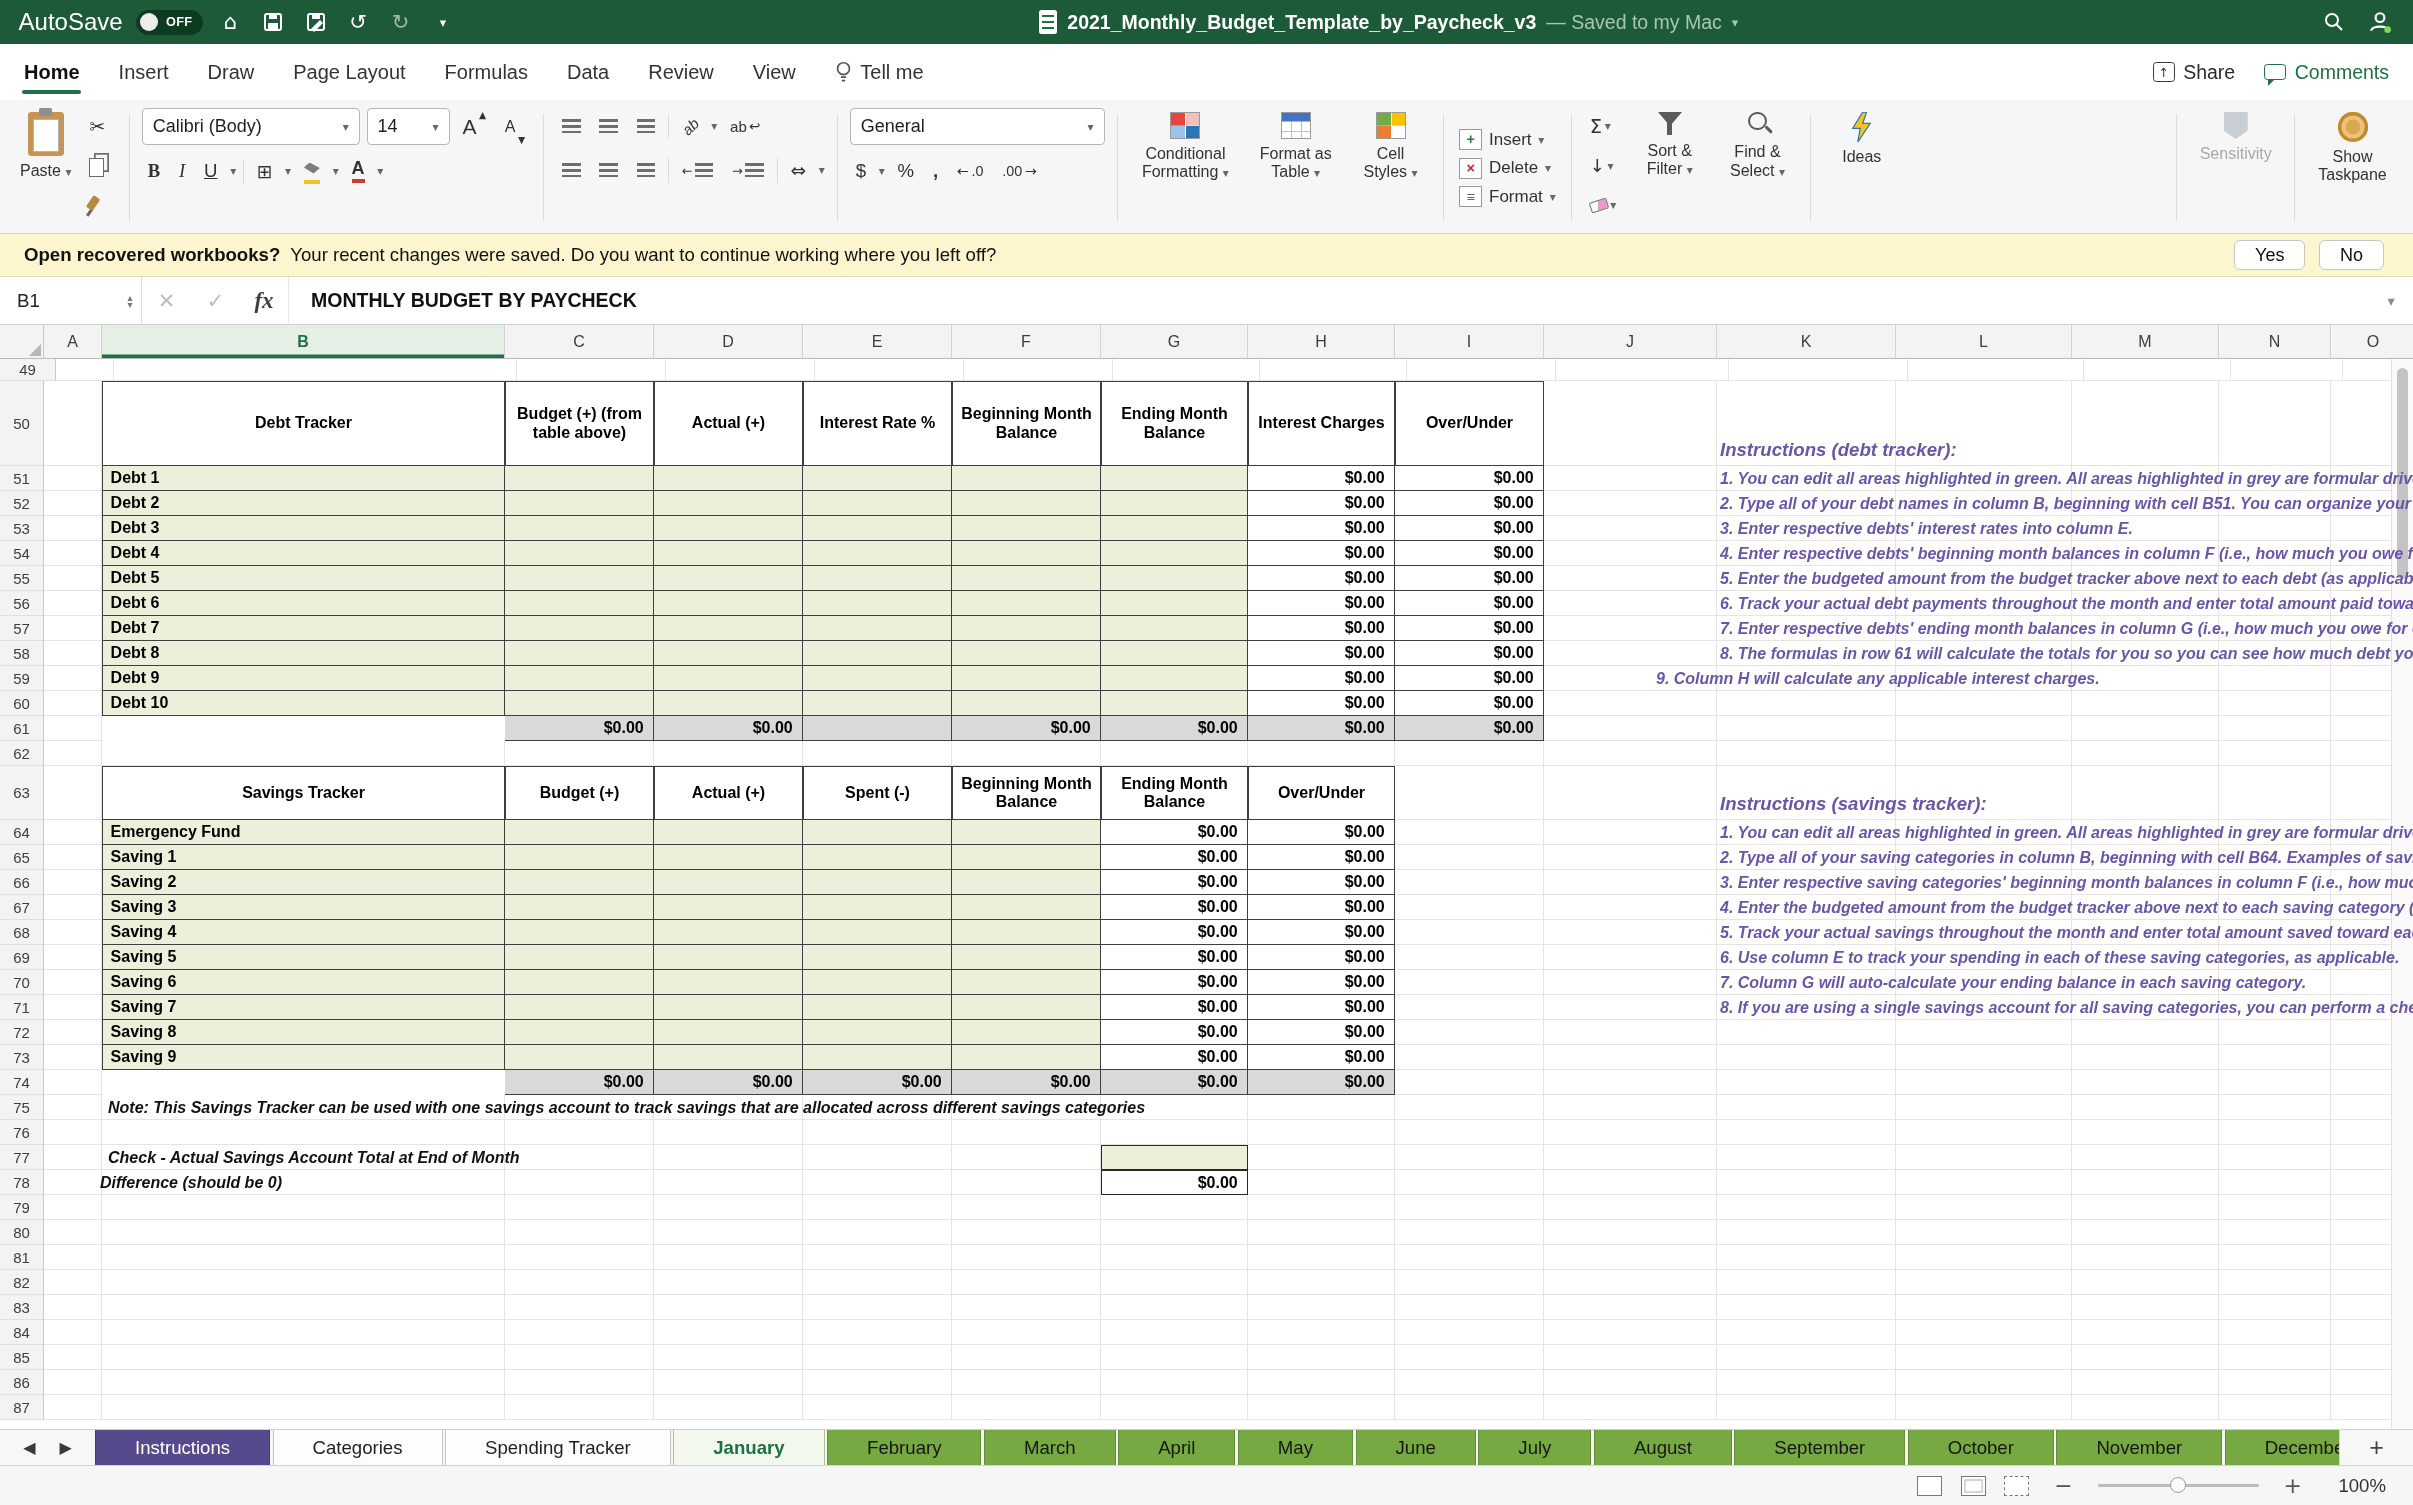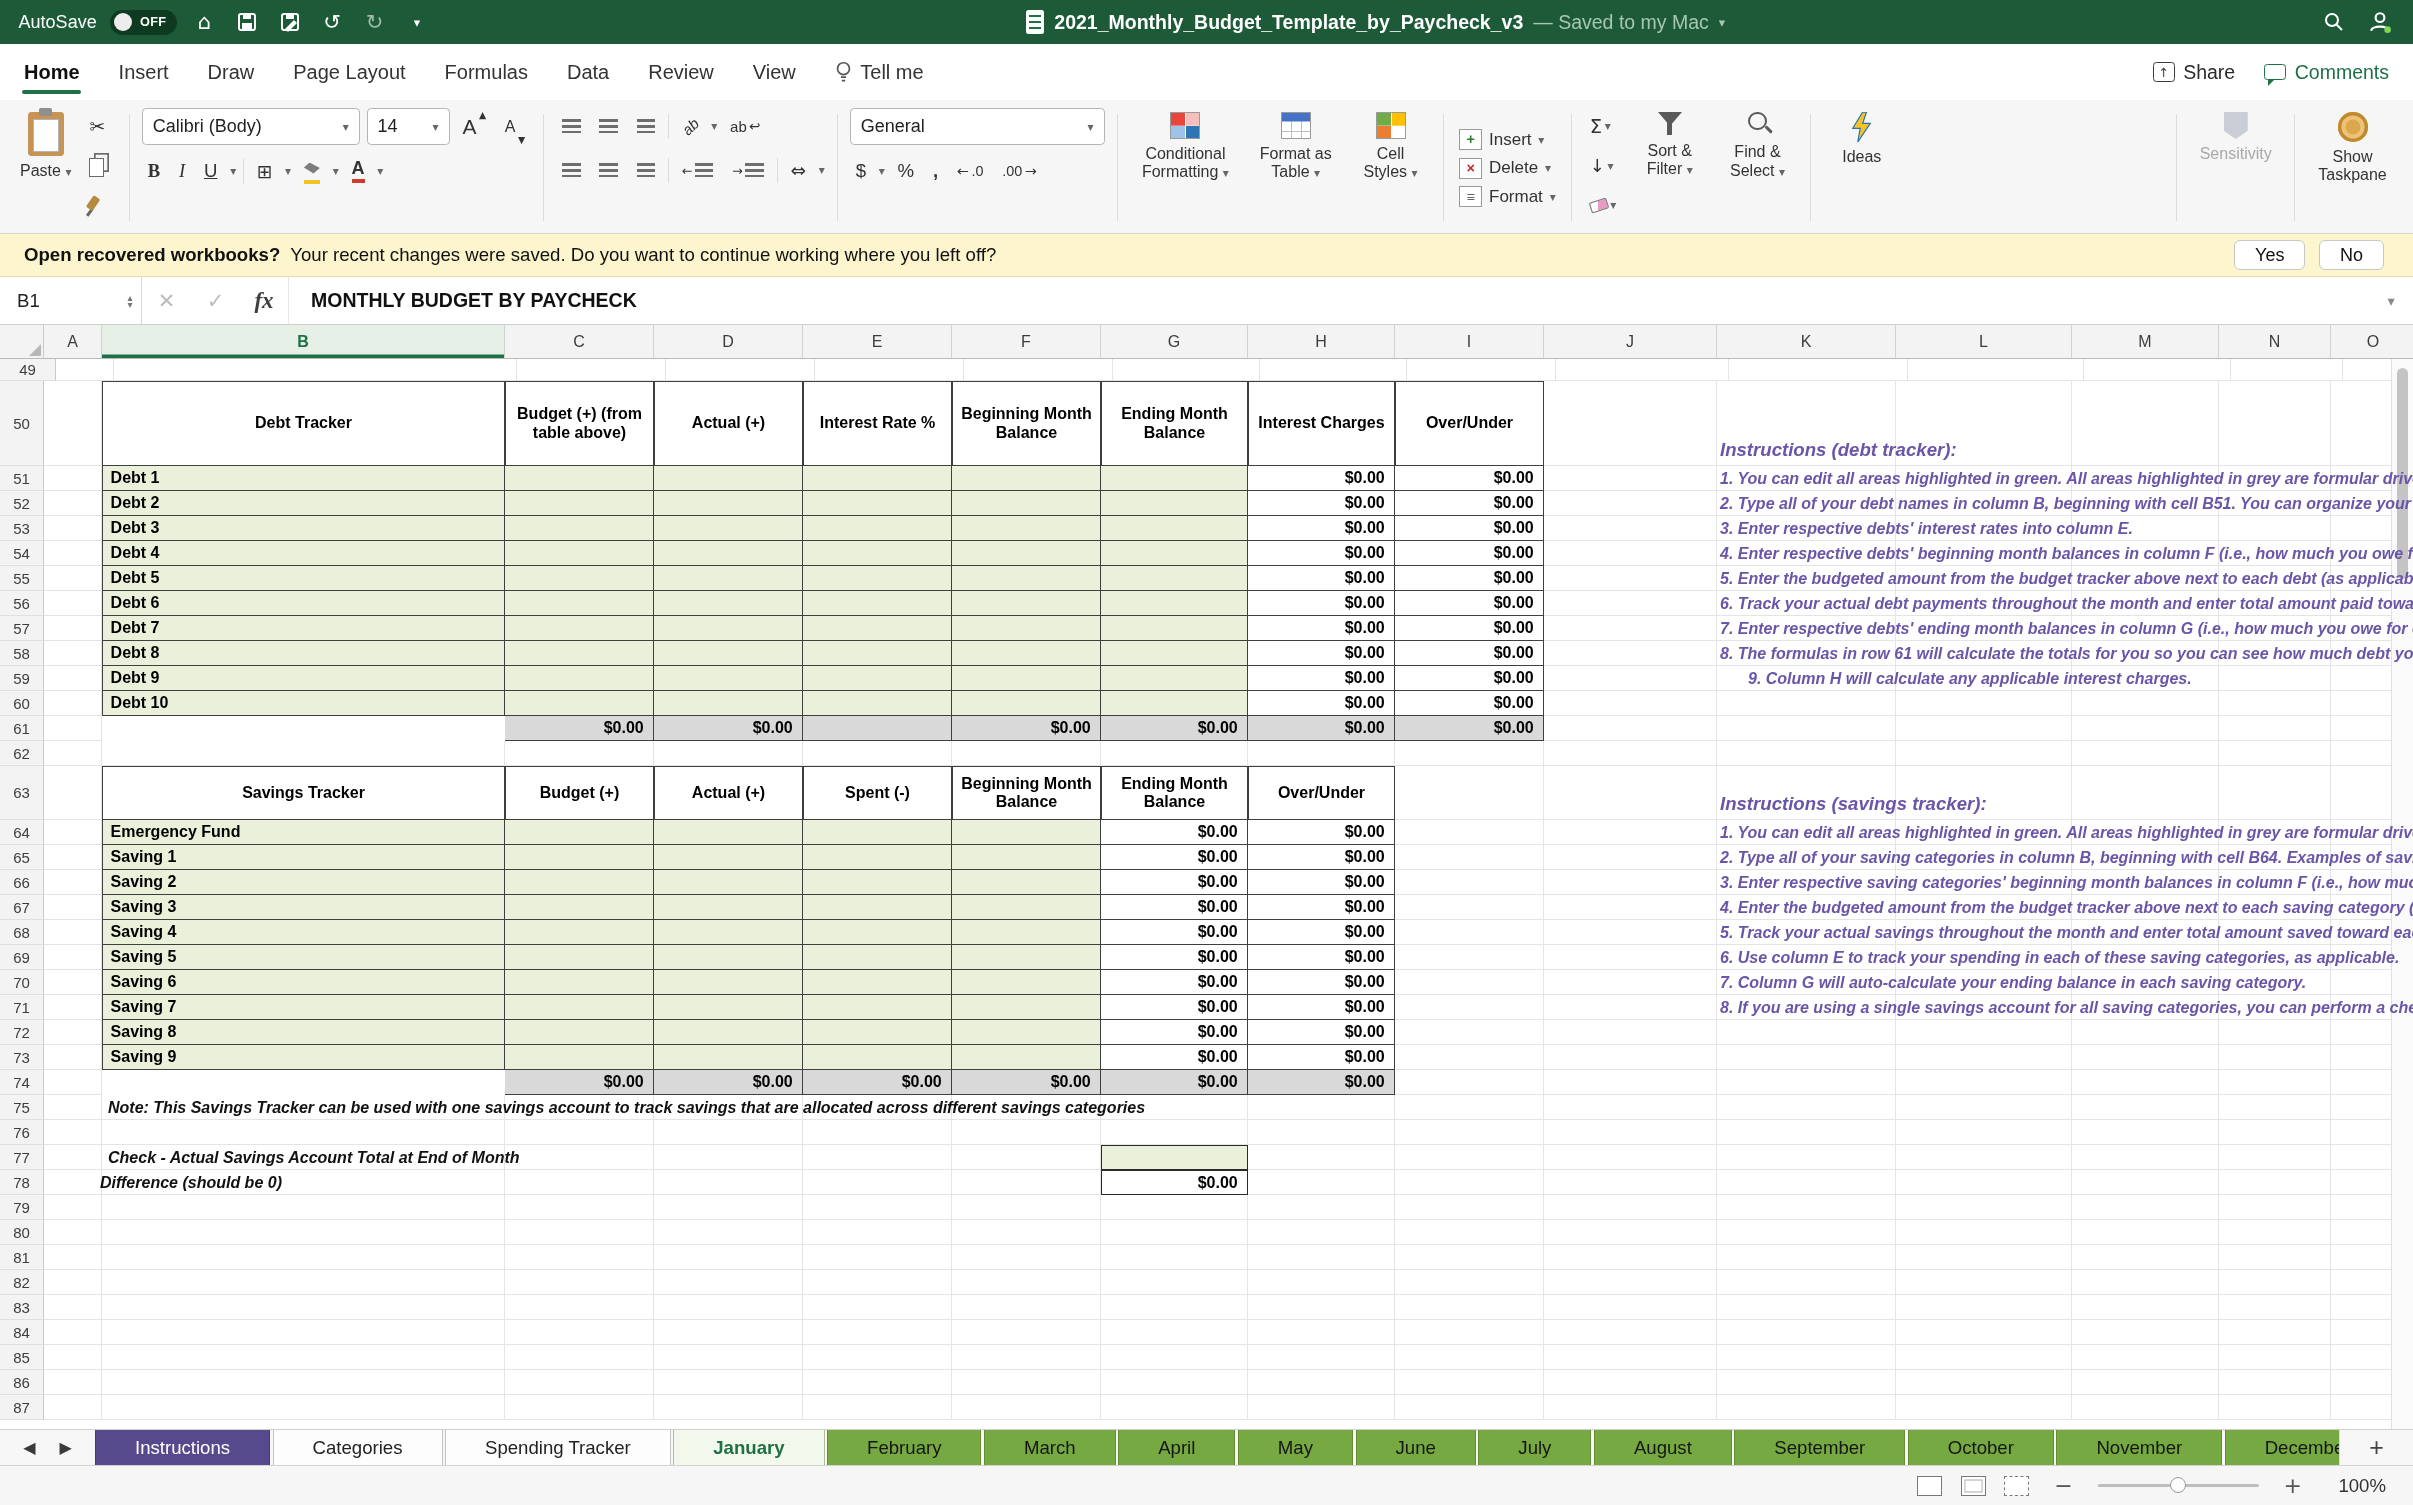--- a/index.html
+++ b/index.html
@@ -5,21 +5,21 @@
 *{margin:0;padding:0;box-sizing:border-box;}
 html,body{width:2413px;height:1505px;overflow:hidden;background:#fff;}
 body{font-family:"Liberation Sans","DejaVu Sans",sans-serif;color:#111;}
 .glyph{font-family:"DejaVu Sans",sans-serif;}
 button{font-family:inherit;background:none;border:none;cursor:default;}
 #app{width:2413px;height:1505px;display:flex;flex-direction:column;}
 
 
 #titlebar{height:44px;background:#1d5b38;display:flex;align-items:center;color:#fff;flex:none;padding:0 18.6px;gap:15px;}
 .tb-left{display:flex;align-items:center;gap:13.5px;}
-.autosave-label{font-size:18px;color:#fff;}
+.autosave-label{font-size:24px;color:#fff;}
 .pill{height:25px;border-radius:12.7px;background:#0f3a22;display:flex;align-items:center;padding:0 10px 0 4.2px;gap:7.6px;}
 .knob{width:18px;height:18px;border-radius:50%;background:#ededed;}
 .pill-label{font-size:12.7px;font-weight:700;letter-spacing:0.4px;}
 .tb-ic{font-size:21px;color:#fff;display:inline-flex;align-items:center;justify-content:center;width:29px;height:29px;}
 .tb-ic.dim{color:#9fbcaa;}
 .tb-ic svg{display:block;}
 #tb-title{flex:1;display:flex;justify-content:center;align-items:center;gap:10px;font-size:19.5px;white-space:nowrap;overflow:hidden;}
 .doc-ic{width:18.6px;height:24px;background:#fff;border-radius:2.5px;position:relative;flex:none;}
 .doc-ic::after{content:"";position:absolute;left:3.4px;top:5px;right:3.4px;height:13.5px;background:repeating-linear-gradient(to bottom,#1e7145 0 2.5px,transparent 2.5px 6px);}
 .tb-doc-title{font-weight:700;}
@@ -690,21 +690,21 @@
           <div class="cell tg" style="width: 149px;"></div>
           <div class="cell tg" style="width: 147px;"></div>
           <div class="cell tv" style="width: 147px;">$0.00</div>
           <div class="cell tv" style="width: 149px;">$0.00</div>
           <div class="cell" style="width: 173px;"></div>
           <div class="cell" style="width: 179px;"></div>
           <div class="cell" style="width: 176px;"></div>
           <div class="cell" style="width: 147px;"></div>
           <div class="cell" style="width: 112px;"></div>
           <div class="cell" style="width: 85px;"></div>
-          <span class="ovl instr" style="left: 1748px;">9. Column H will calculate any applicable interest charges.</span>
+          <span class="ovl instr" style="left: 1656px;">9. Column H will calculate any applicable interest charges.</span>
         </div>
         <div class="grow" style="height: 25px;">
           <div class="rowhdr" style="width: 44px;">60</div>
           <div class="cell" style="width: 58px;"></div>
           <div class="cell tlbl bl" style="width: 403px;">Debt 10</div>
           <div class="cell tg" style="width: 149px;"></div>
           <div class="cell tg" style="width: 149px;"></div>
           <div class="cell tg" style="width: 149px;"></div>
           <div class="cell tg" style="width: 149px;"></div>
           <div class="cell tg" style="width: 147px;"></div>

